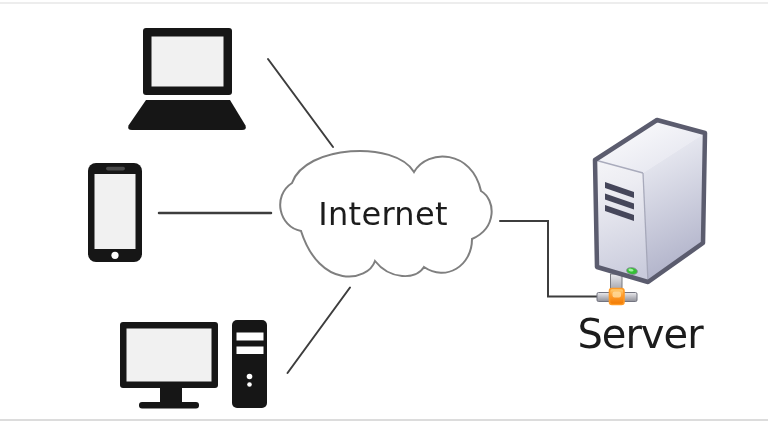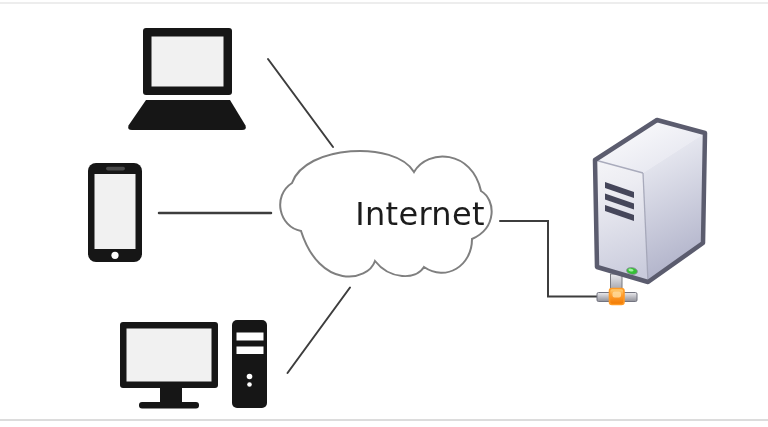--- a/index.html
+++ b/index.html
@@ -14,21 +14,21 @@
   .frame-line.top{top:2px;background:#ededed;}
   .frame-line.bottom{top:419px;background:#dcdcdc;}
   svg.diagram{position:absolute;left:0;top:0;}
   .label{
     position:absolute;
     transform:translate(-50%,-50%);
     color:#1c1c1c;
     white-space:nowrap;
     line-height:1;
   }
-  .label.internet{left:383px;top:214px;font-size:32px;letter-spacing:0.3px;margin-left:37px;}
+  .label.internet{left:383px;top:214px;font-size:32px;letter-spacing:0.3px;}
   .label.clients{left:209px;top:275px;font-size:40px;letter-spacing:-1px;}
   .label.server{left:640px;top:334px;font-size:40px;letter-spacing:-1px;}
 </style>
 </head>
 <body>
 
 <div class="canvas">
 
   <div class="frame-line top"></div>
   <div class="frame-line bottom"></div>
@@ -129,14 +129,15 @@
       </g>
 
       <g transform="rotate(10 632 271)">
         <ellipse cx="632" cy="271" rx="5.5" ry="3.4" stroke="#8a8c9a" stroke-width="0.8" fill="#35c035"></ellipse>
         <ellipse cx="630.8" cy="270.2" rx="2.6" ry="1.4" fill="#9ef09e"></ellipse>
       </g>
     </g>
   </svg>
 
   <div class="label internet">Internet</div>
+  <div class="label server">Server</div>
 
 </div>
 
 </body></html>

